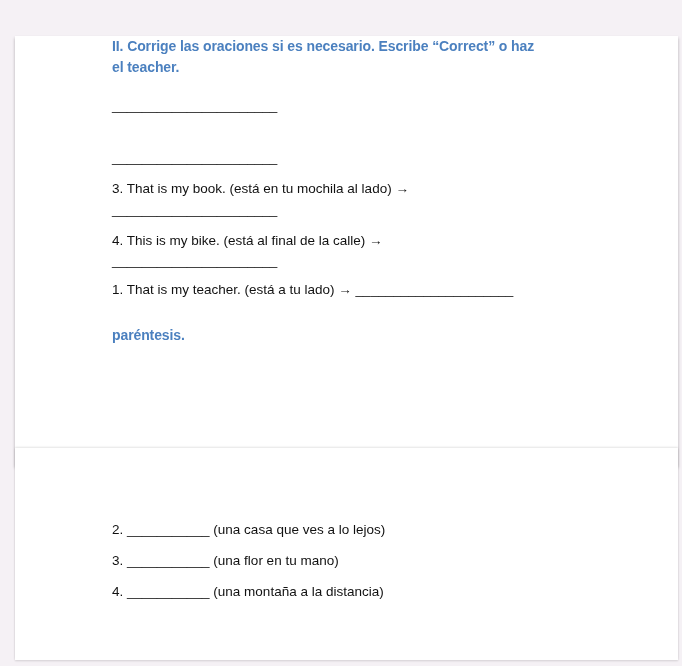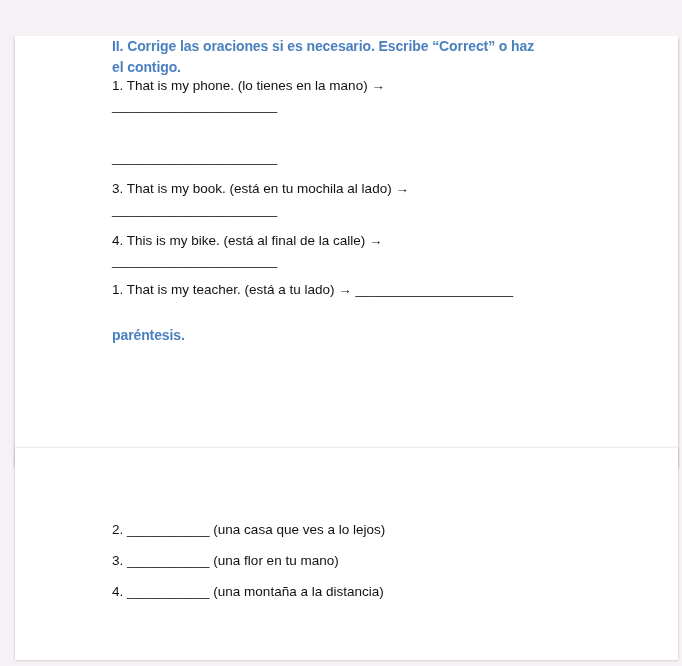--- a/index.html
+++ b/index.html
@@ -48,23 +48,22 @@
     font-weight: bold;
     font-size: 14px;
     letter-spacing: -0.1px;
   }
 </style>
 </head>
 <body>
 
 <div class="page page-1">
   <div class="line heading" style="top:0px">II. Corrige las oraciones si es necesario. Escribe “Correct” o haz</div>
-  <div class="line heading" style="top:21px">el contigo.</div>
+  <div class="line heading" style="top:21px">el teacher.</div>
 
-  <div class="line" style="top:40px">1. That is my phone. (lo tienes en la mano) →</div>
   <div class="line" style="top:60px">______________________</div>
 
   <div class="line" style="top:112px">______________________</div>
 
   <div class="line" style="top:143px">3. That is my book. (está en tu mochila al lado) →</div>
   <div class="line" style="top:164px">______________________</div>
 
   <div class="line" style="top:195px">4. This is my bike. (está al final de la calle) →</div>
   <div class="line" style="top:215px">______________________</div>
 

